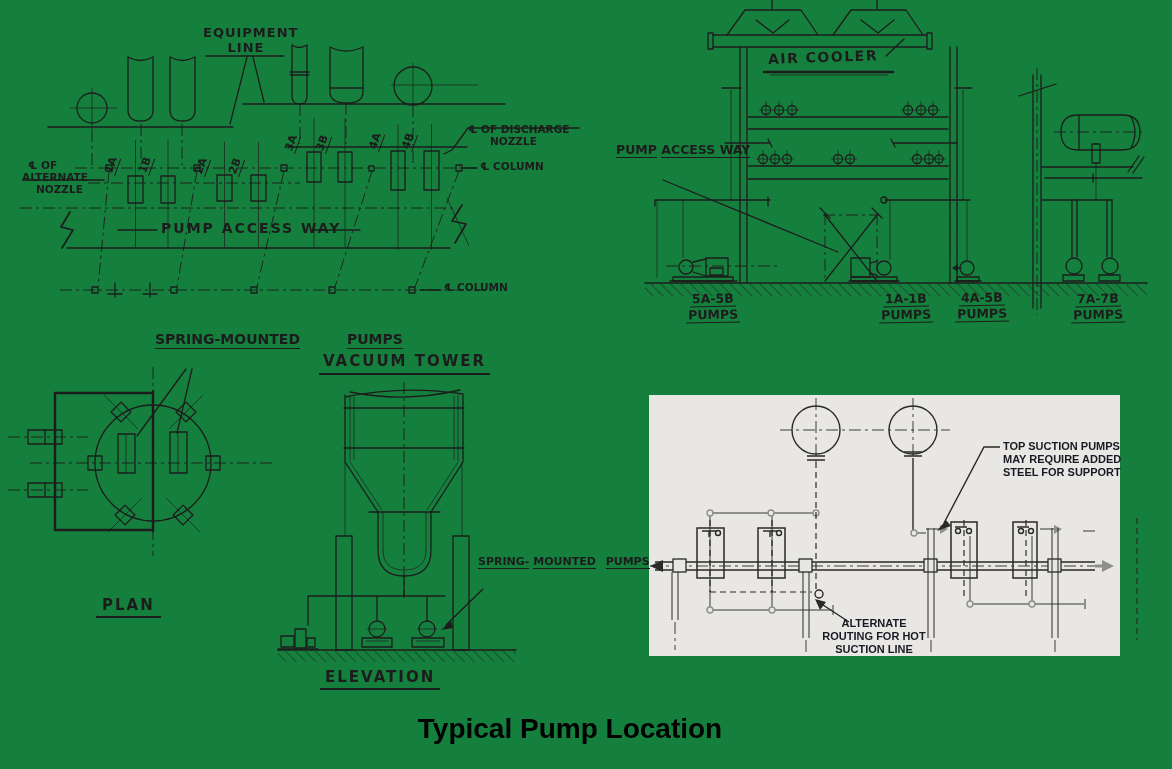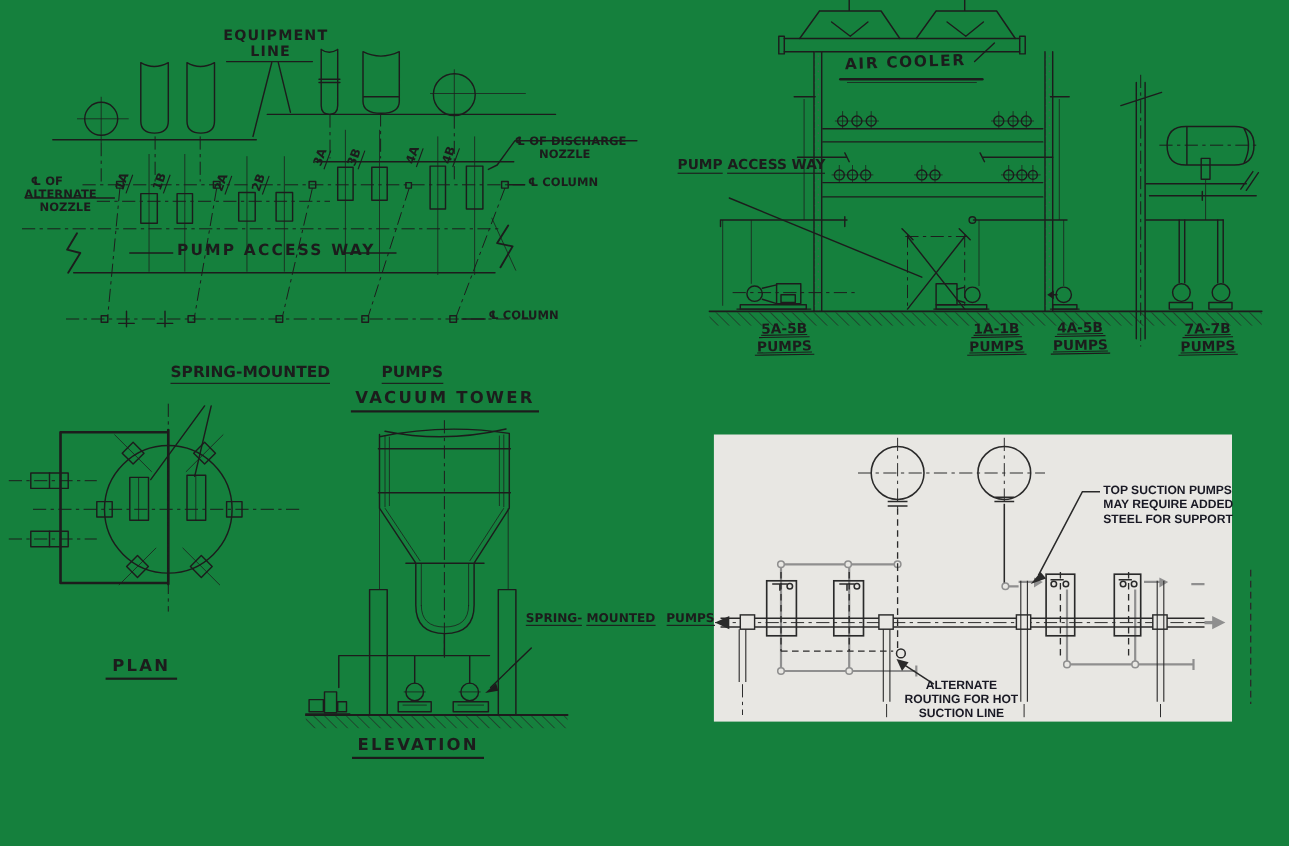--- a/index.html
+++ b/index.html
@@ -25,21 +25,21 @@
   
   .lbl{position:absolute;font-family:"DejaVu Sans",sans-serif;font-weight:700;
        color:#1c1c1c;white-space:nowrap;line-height:1.12;}
   .lbl span{display:block;}
   .u  {border-bottom:1.6px solid #1c1c1c;}
   .tag{position:absolute;font:700 11px "DejaVu Sans",sans-serif;color:#1c1c1c;
        transform:rotate(-70deg);transform-origin:left bottom;
        border-bottom:1.5px solid #1c1c1c;padding:0 1px;}
   .grp{position:absolute;text-align:center;font:700 12.5px "DejaVu Sans",sans-serif;
        transform:rotate(-1deg);}
-  .grp span{display:inline-block;border-bottom:1.7px solid #1c1c1c;padding:0 2px;text-decoration:underline;}
+  .grp span{display:inline-block;border-bottom:1.7px solid #1c1c1c;padding:0 2px;}
   .cad{position:absolute;font-family:"Liberation Sans",sans-serif;font-weight:700;
        color:#191924;font-size:11px;line-height:1.2;}
   .cad span{display:block;}
   #title{position:absolute;left:0;top:713px;width:1140px;text-align:center;
          font:700 28px "Liberation Sans",sans-serif;color:#000;}
 </style>
 </head>
 <body>
 
 <div id="stage">
@@ -361,14 +361,15 @@
   <span>ALTERNATE</span>
   <span>ROUTING FOR HOT</span>
   <span>SUCTION LINE</span>
 </div>
 <div class="cad" style="left:1003px;top:440px">
   <span>TOP SUCTION PUMPS</span>
   <span>MAY REQUIRE ADDED</span>
   <span>STEEL FOR SUPPORT</span>
 </div>
 
+<div id="title">Typical Pump Location</div>
 
 </div>
 
 </body></html>

